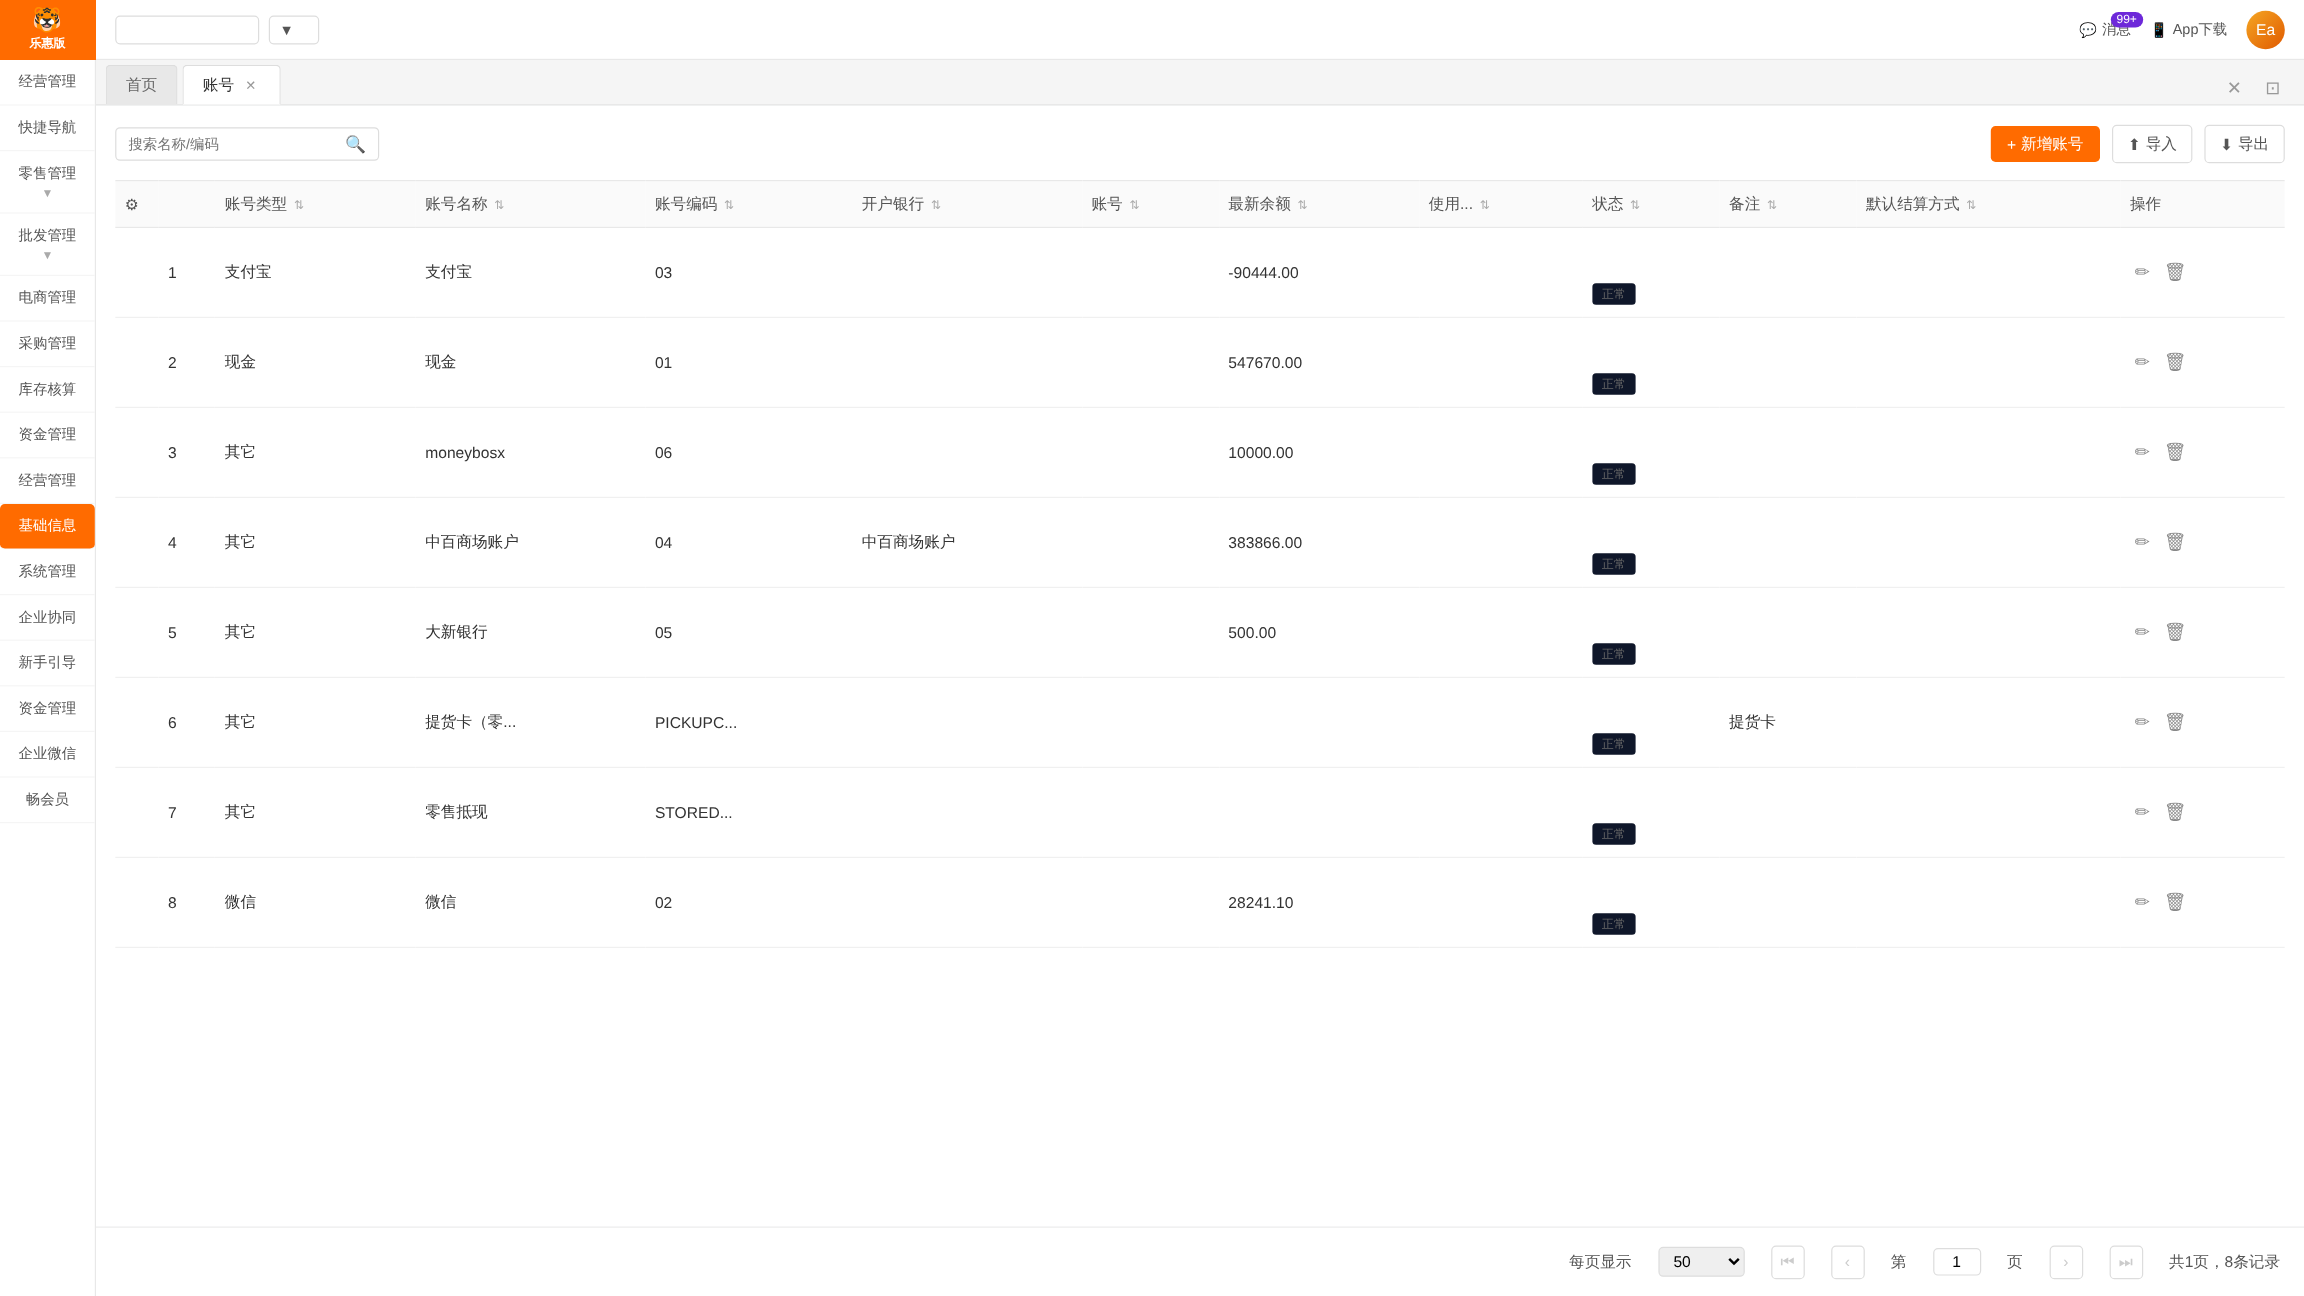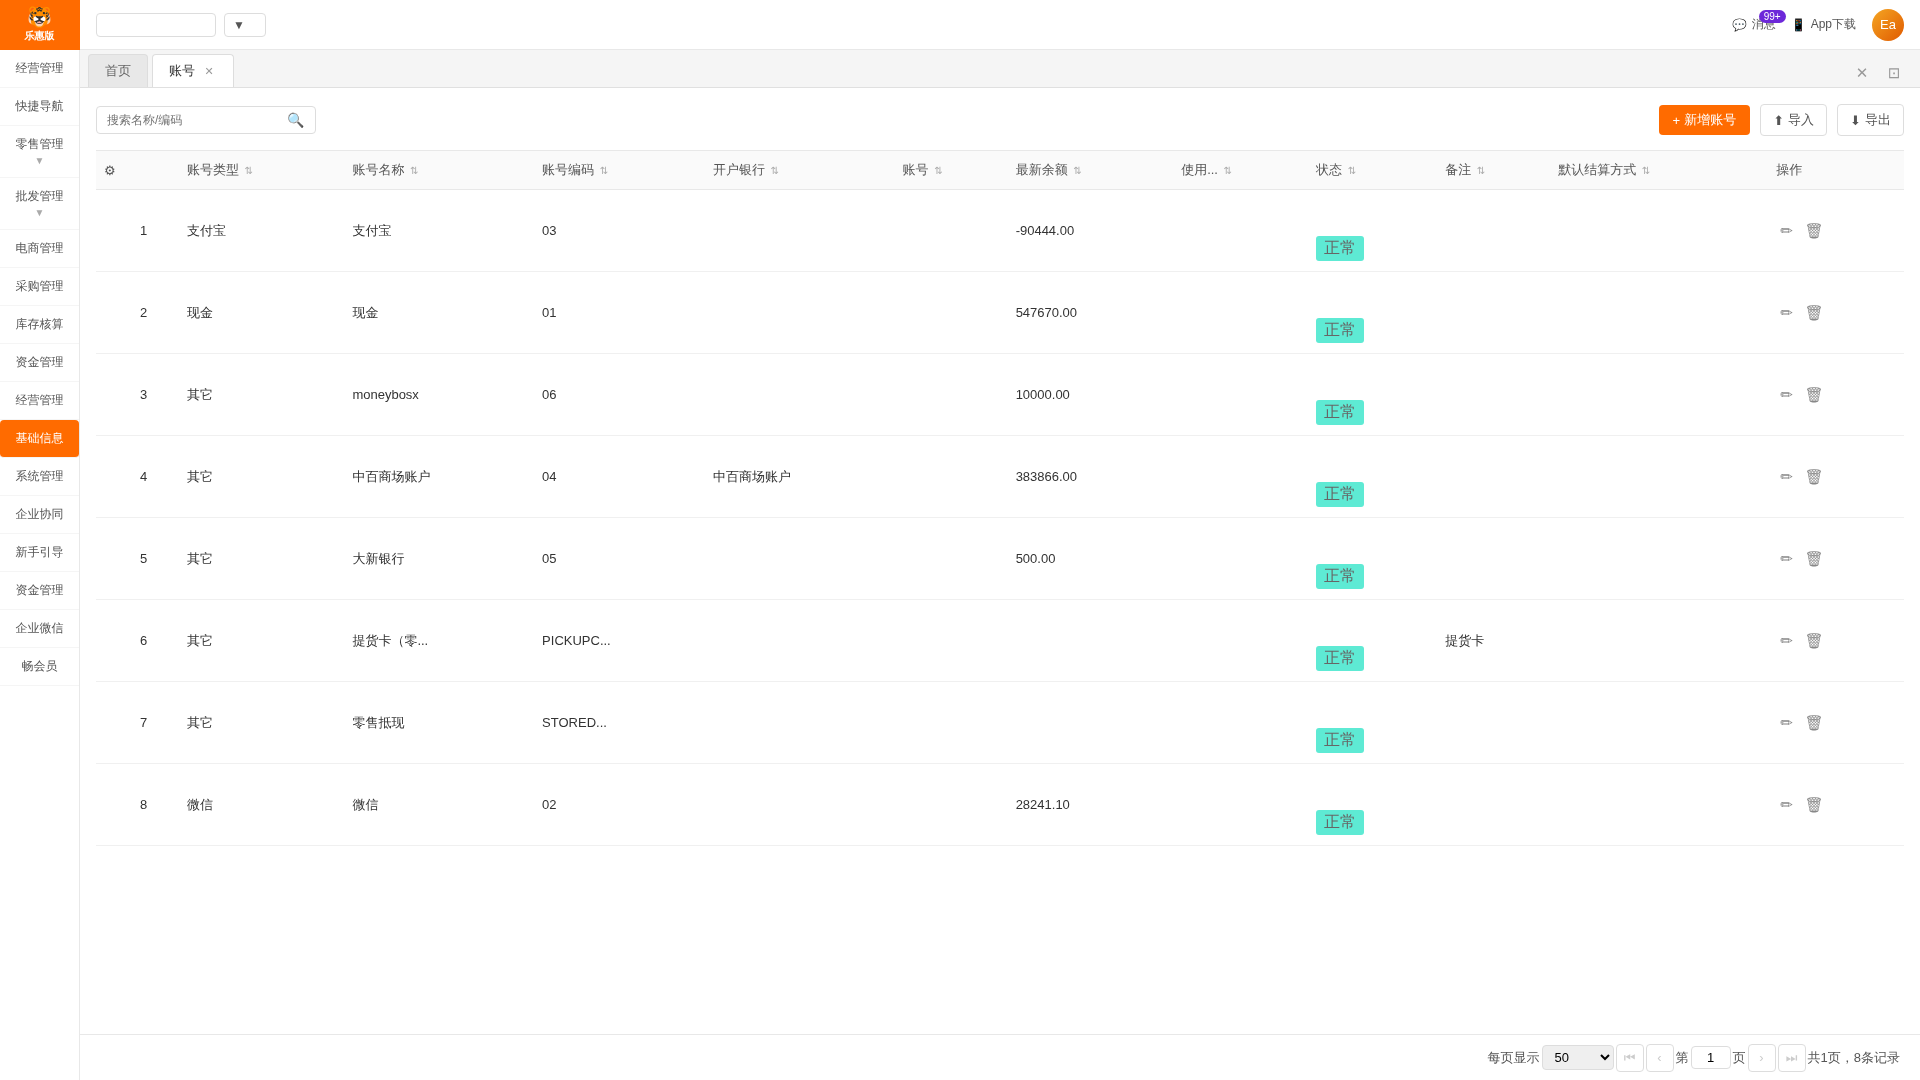--- a/index.html
+++ b/index.html
@@ -205,46 +205,46 @@
       border-top: 1px solid #e8e8e8;
       white-space: nowrap;
       user-select: none;
     }
     thead th .sort-icon { color: #aaa; font-size: 10px; margin-left: 2px; }
     .th-gear { width: 36px; }
     tbody tr { border-bottom: 1px solid #f0f0f0; }
     tbody td { padding: 10px 8px; color: #333; vertical-align: middle; }
     .status-badge {
       display: inline-block;
-      background: #5eead4;
+      background: #0f172a;
       color: #666;
       border-radius: 3px;
       padding: 2px 8px;
-      font-size: 16px;
+      font-size: 10px;
       margin-top: 36px;
     }
     .op-btn {
       background: none;
       border: none;
       cursor: pointer;
       color: #888;
       font-size: 15px;
       padding: 2px 4px;
     }
 
     
     .pagination-bar {
-      height: 46px;
+      height: 58px;
       background: #fff;
       border-top: 1px solid #e8e8e8;
       display: flex;
       align-items: center;
       justify-content: flex-end;
       padding: 0 20px;
-      gap: 2px;
+      gap: 22px;
       font-size: 13px;
       color: #555;
     }
     .page-size-select {
       border: 1px solid #ddd;
       border-radius: 4px;
       padding: 3px 20px 3px 8px;
       font-size: 13px;
       outline: none;
       cursor: pointer;

